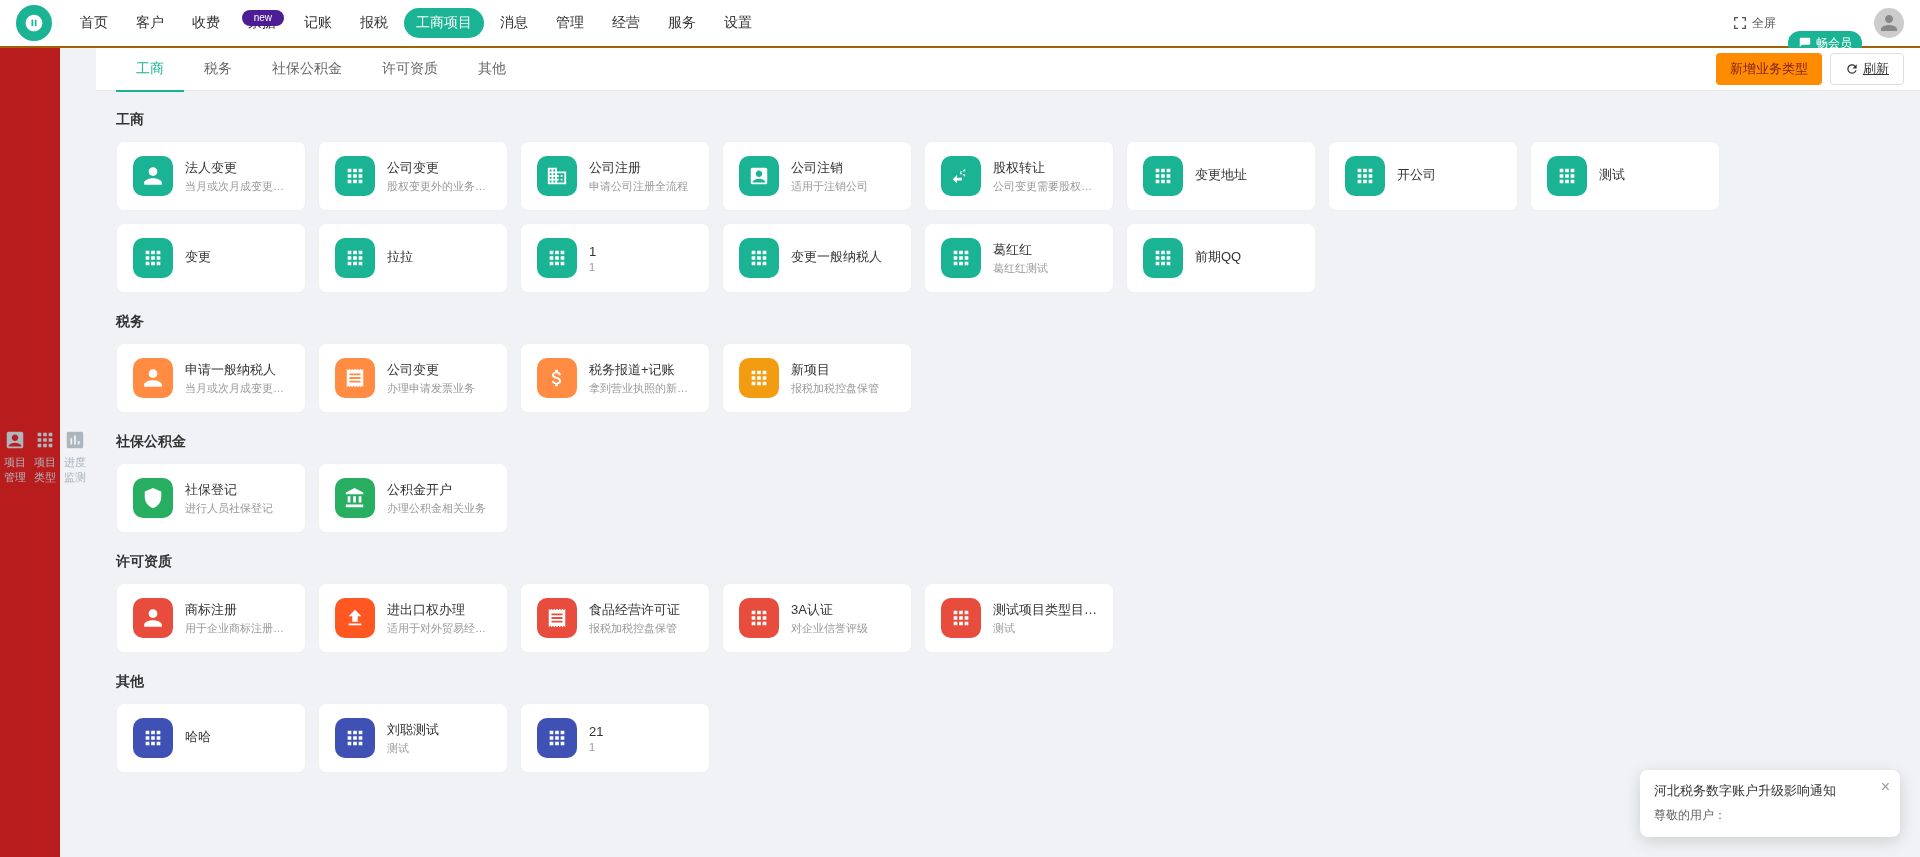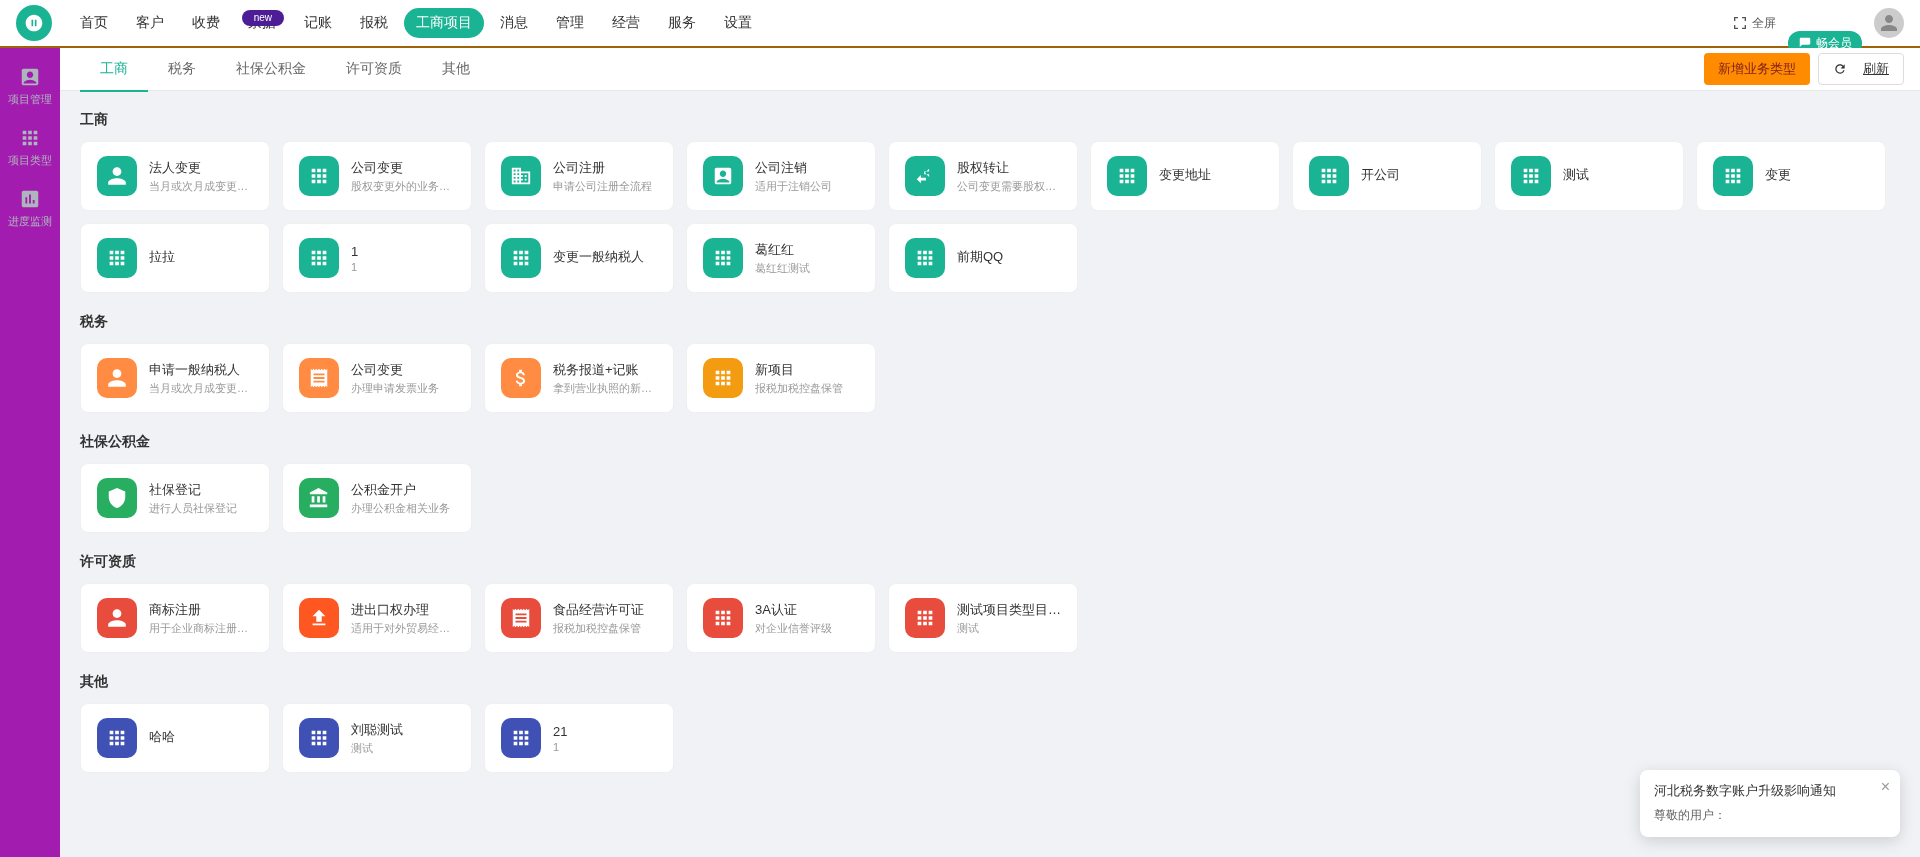--- a/index.html
+++ b/index.html
@@ -15,33 +15,33 @@
     .nav-badge { position: absolute; top: 2px; right: 4px; background: #4c1d95; color: #fff; font-size: 10px; padding: 0 12px; border-radius: 8px; line-height: 16px; }
     .topnav-right { display: flex; align-items: center; gap: 12px; margin-left: auto; }
     .topnav-right-btn { display: flex; align-items: center; gap: 4px; font-size: 12px; color: #555; cursor: pointer; }
     .vip-btn { background: #1ab394; color: #fff; padding: 4px 10px; border-radius: 12px; font-size: 12px; cursor: pointer; display: flex; align-items: center; gap: 4px; margin-top: 40px; }
     .avatar { width: 30px; height: 30px; border-radius: 50%; background: #ccc; display: flex; align-items: center; justify-content: center; overflow: hidden; cursor: pointer; }
 
     
     .main-layout { display: flex; flex: 1; overflow: hidden; }
 
     
-    .sidebar { width: 60px; background: #a21caf; display: flex; flex-direction: column; align-items: center; padding-top: 8px; flex-shrink: 0; }
+    .sidebar { width: 60px; background: #b91c1c; display: flex; align-items: center; padding-top: 8px; flex-shrink: 0; }
     .sidebar-item { display: flex; flex-direction: column; align-items: center; justify-content: center; padding: 10px 4px; cursor: pointer; width: 100%; color: #adb5bd; font-size: 11px; gap: 4px; }
     .sidebar-icon { width: 22px; height: 22px; display: flex; align-items: center; justify-content: center; }
 
     
-    .content-area { flex: 1; display: flex; flex-direction: column; overflow: hidden; background: #f0f2f5; }
+    .content-area { flex: 1; display: flex; flex-direction: column; overflow: hidden; background: #f0f2f5; margin-left: 36px; }
 
     
     .tab-bar { background: #fff; padding: 0 20px; display: flex; align-items: flex-end; gap: 0; border-bottom: 2px solid #e8e8e8; flex-shrink: 0; }
     .tab-item { padding: 12px 20px; cursor: pointer; font-size: 14px; color: #666; border-bottom: 2px solid transparent; margin-bottom: -2px; }
     .tab-item.active { color: #1ab394; border-bottom: 2px solid #1ab394; font-weight: 500; }
     .btn-new-type { background: #ff8c00; color: #7f1d1d; padding: 6px 14px; border-radius: 4px; font-size: 13px; cursor: pointer; border: none; white-space: nowrap; }
-    .btn-refresh { background: #fff; color: #333; padding: 6px 14px; border-radius: 4px; font-size: 13px; cursor: pointer; border: 1px solid #ddd; display: flex; align-items: center; gap: 16px; text-decoration: underline; }
+    .btn-refresh { background: #fff; color: #333; padding: 6px 14px; border-radius: 4px; font-size: 13px; cursor: pointer; border: 1px solid #ddd; display: flex; align-items: center; gap: 4px; text-decoration: underline; }
 
     
     .scroll-content { flex: 1; overflow-y: auto; padding: 16px 20px; }
 
     
     .section-title { font-size: 14px; font-weight: 600; color: #333; margin-bottom: 12px; margin-top: 4px; }
 
     
     .card-grid { display: flex; flex-wrap: wrap; gap: 12px; margin-bottom: 20px; }
 

